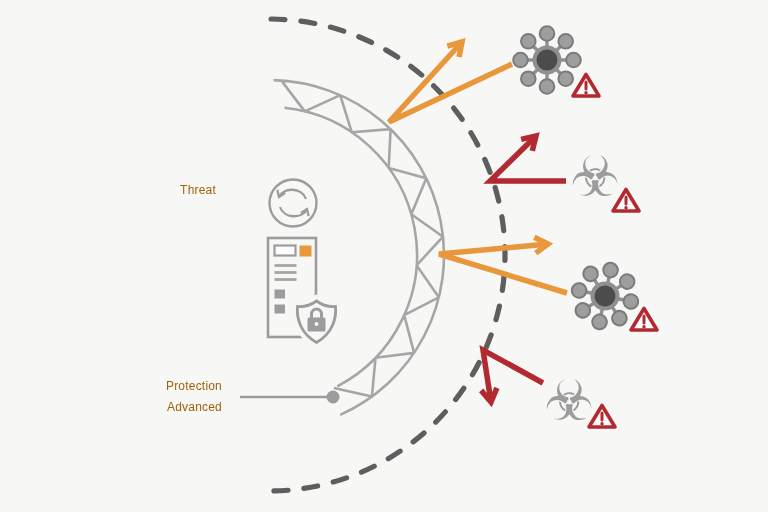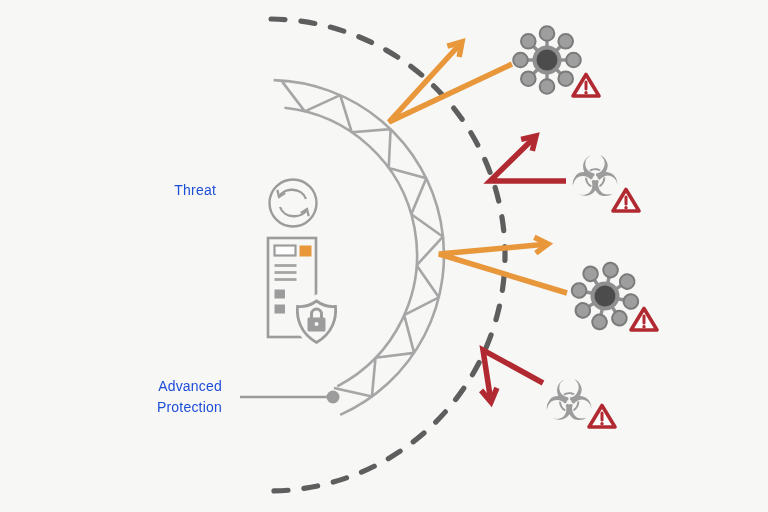--- a/index.html
+++ b/index.html
@@ -2,21 +2,21 @@
 <html><head>
 <meta charset="utf-8">
 <style>
   html,body{margin:0;padding:0;background:#f7f7f6;}
   .canvas{
     position:relative;width:768px;height:512px;background:#f7f7f6;
     font-family:"Liberation Sans",sans-serif;overflow:hidden;
   }
   .canvas svg{position:absolute;left:0;top:0;}
   .label{
-    position:absolute;color:#1d4ed8;font-size:14px;line-height:22px;
+    position:absolute;color:#a16207;font-size:12px;line-height:22px;
     text-align:right;letter-spacing:.2px;
   }
   #threat-label{right:552px;top:179px;}
   #advanced-label{right:546px;top:376px;line-height:21px;}
   marker{overflow:visible;}
   .bio{font-family:"DejaVu Sans",sans-serif;}
 </style>
 </head>
 <body>
 
@@ -125,16 +125,16 @@
     <use href="#warn" x="586" y="86"></use>
     <use href="#warn" x="626" y="201"></use>
     <use href="#warn" x="644" y="320"></use>
     <use href="#warn" x="602" y="417"></use>
   </svg>
 
   <div class="label" id="threat-label">
     <div>Threat</div>
   </div>
   <div class="label" id="advanced-label">
+    <div>Protection</div>
     <div>Advanced</div>
-    <div>Protection</div>
   </div>
 </div>
 
 </body></html>

